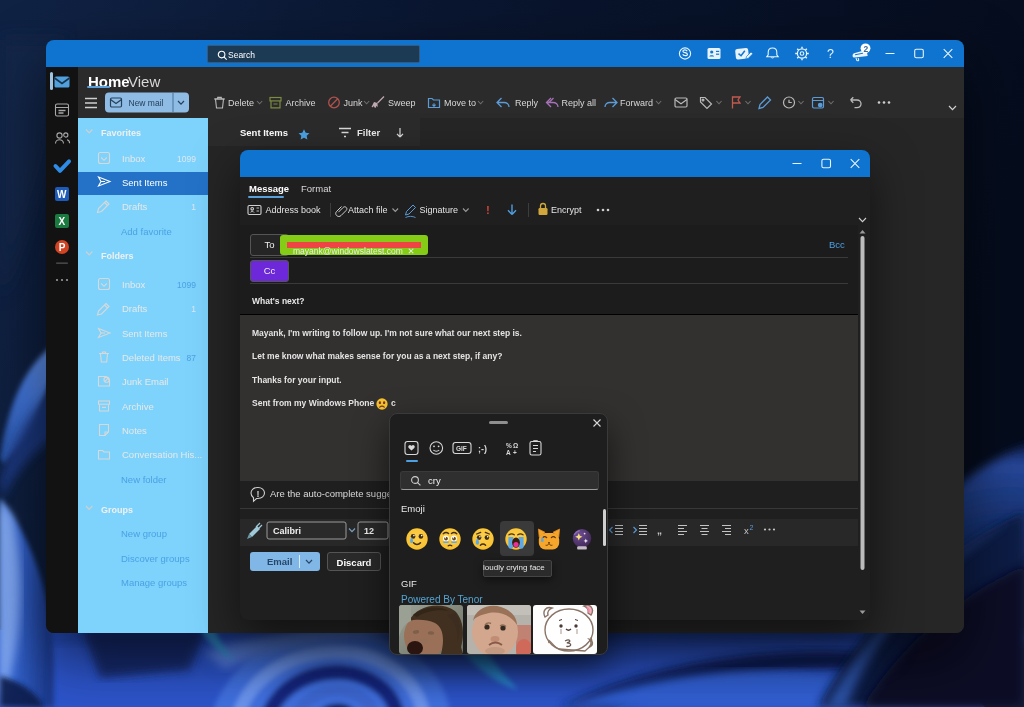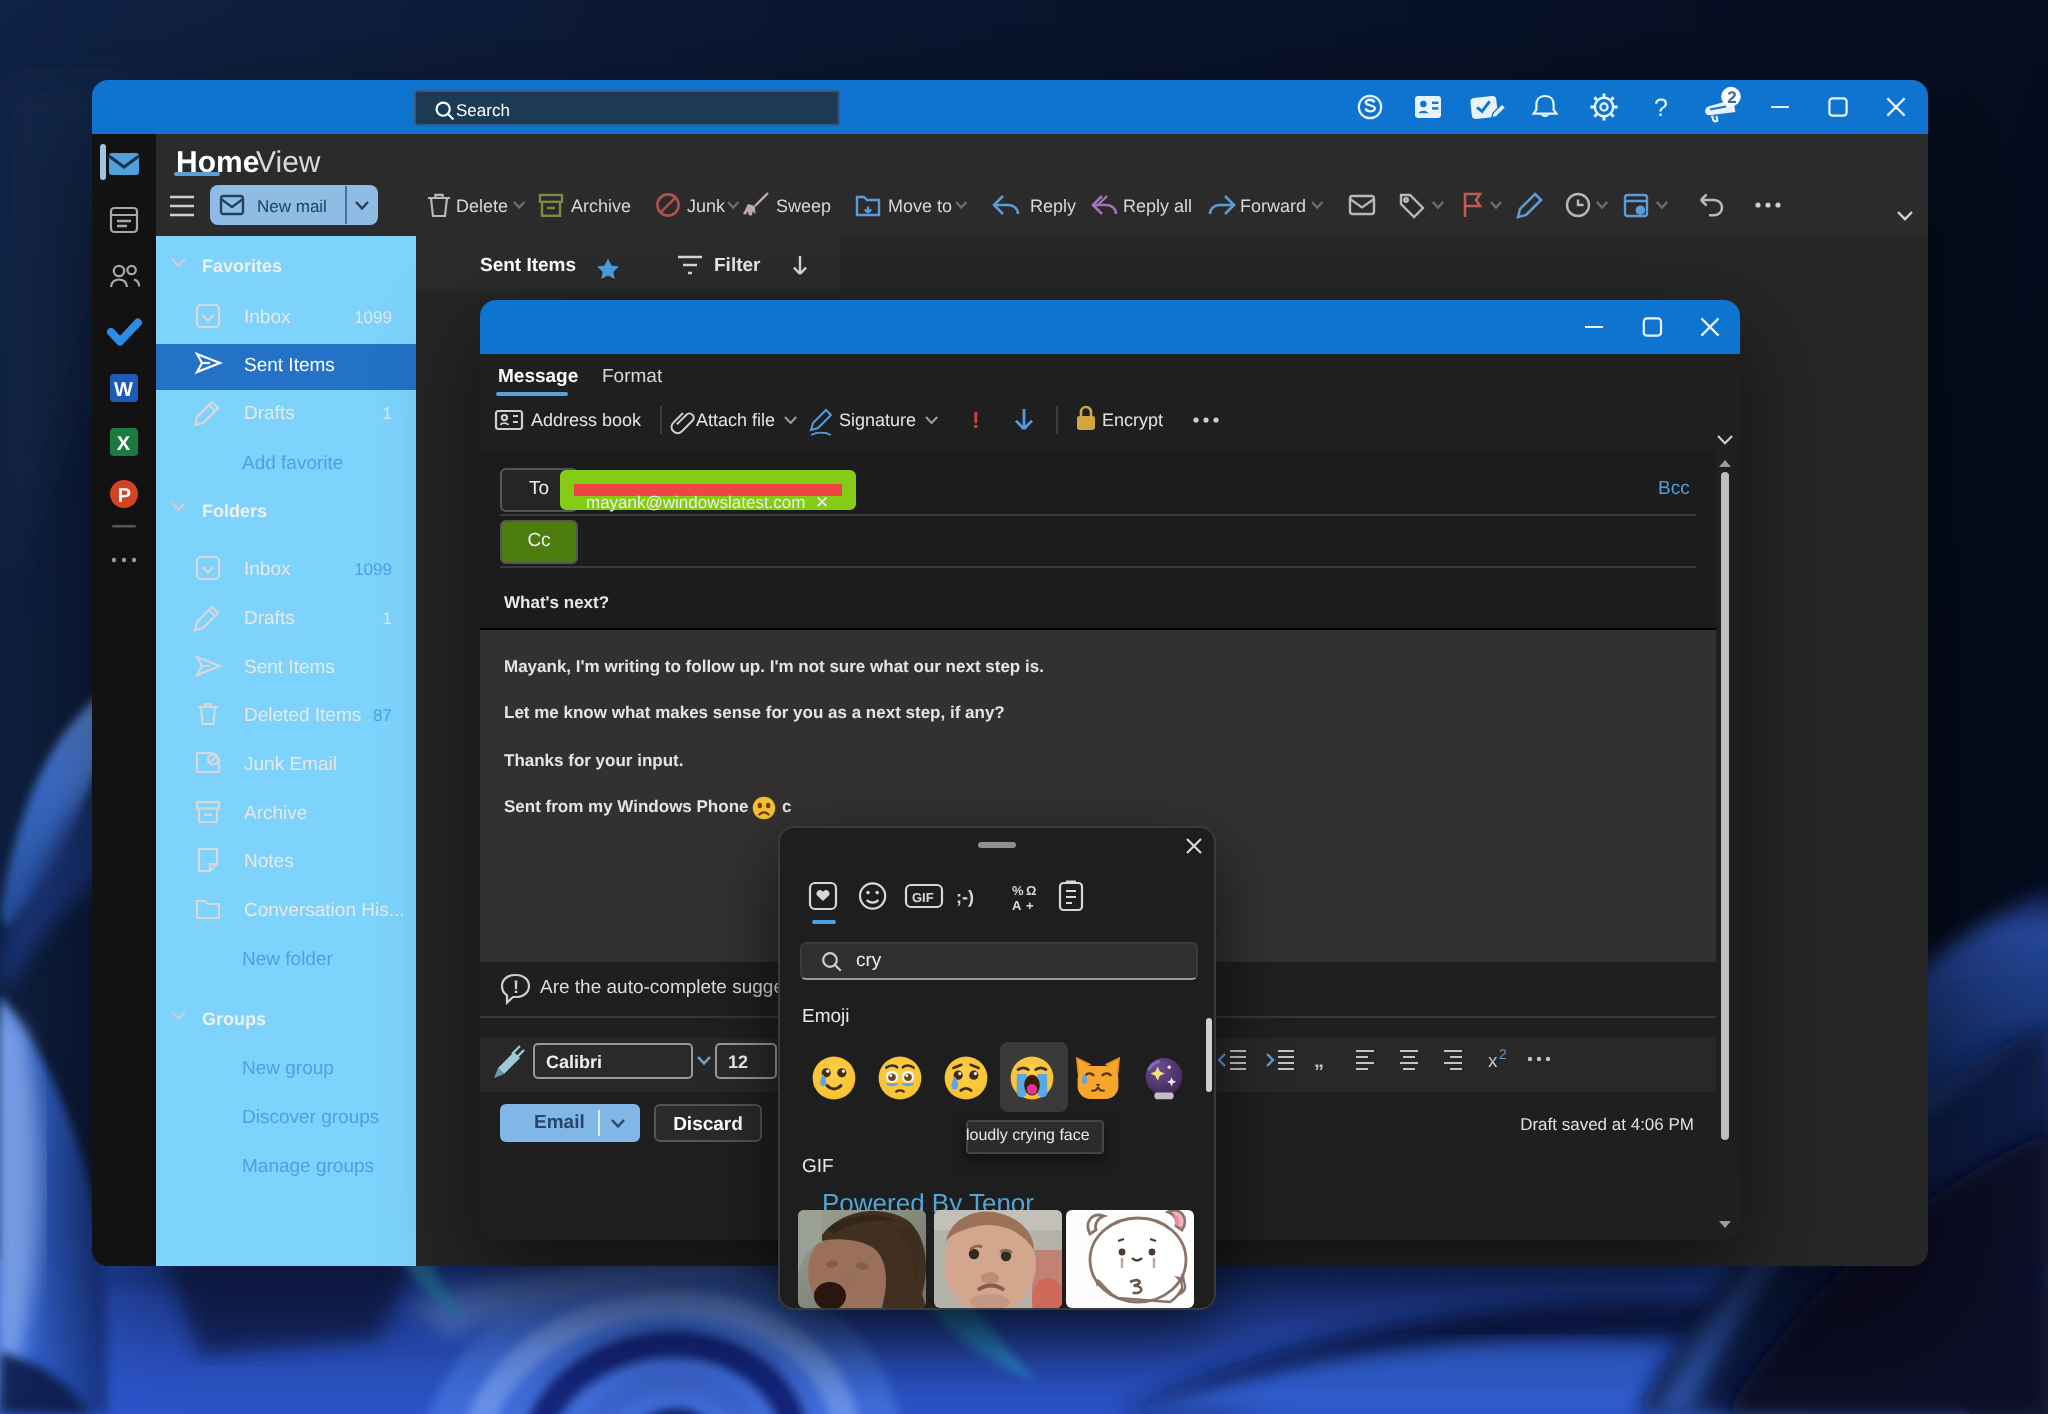--- a/index.html
+++ b/index.html
@@ -495,21 +495,21 @@
           <circle cx="363" cy="13" r="1.3"></circle>
           <circle cx="368" cy="13" r="1.3"></circle>
       </g>
       </svg>
 
     <div class="abs" style="left:0;top:75px;width:618px;height:90px;background:#1c1c1c"></div>
     <div class="abs" style="left:10px;top:84px;width:39px;height:22px;border:1px solid #555;border-radius:3px;background:#252525;color:#eee;font-size:9.5px;text-align:center;line-height:20px">To</div>
     <div class="abs" style="left:40px;top:85px;height:20px;background:#ef4444;border:7px solid #84cc16;border-radius:3px;color:#ececec;font-size:8.5px;line-height:18px;padding:0 6px">mayank@windowslatest.com&nbsp;&nbsp;✕</div>
     <div class="abs" style="left:589px;top:89px;font-size:9.5px;color:#4ca1e4">Bcc</div>
     <div class="abs" style="left:10px;top:107px;width:598px;height:1px;background:#3a3a3a"></div>
-    <div class="abs" style="left:10px;top:110px;width:39px;height:22px;border:1px solid #555;border-radius:3px;background:#4d7c0f;color:#eee;font-size:9.5px;text-align:center;line-height:20px">Cc</div>
+    <div class="abs" style="left:10px;top:110px;width:39px;height:22px;border:1px solid #555;border-radius:3px;background:#6d28d9;color:#eee;font-size:9.5px;text-align:center;line-height:20px">Cc</div>
     <div class="abs" style="left:10px;top:133px;width:598px;height:1px;background:#3a3a3a"></div>
     <div class="abs" style="left:12px;top:146px;font-size:8.5px;color:#e8e8e8;font-weight:bold">What's next?</div>
     <div class="abs" style="left:0;top:164px;width:618px;height:1px;background:#000"></div>
 
     <div class="abs" style="left:0;top:165px;width:618px;height:166px;background:#333130"></div>
     <div class="abs" style="left:12px;top:172px;font-size:8.5px;color:#e4e4e4;font-weight:bold;line-height:23.25px">
       Mayank, I'm writing to follow up. I'm not sure what our next step is.<br>
       Let me know what makes sense for you as a next step, if any?<br>
       Thanks for your input.<br>
       Sent from my Windows Phone
@@ -566,21 +566,20 @@
       </g>
     </svg>
 
     <div class="abs" style="left:10px;top:402px;width:70px;height:19px;border-radius:3px;background:#80b7e6"></div>
     <div class="abs" style="left:27px;top:406px;font-size:9.5px;color:#27476a;font-weight:bold">Email</div>
     <div class="abs" style="left:59px;top:405px;width:1px;height:13px;background:#d8ecfa"></div>
     <svg class="abs" style="left:65px;top:409px" width="8" height="6" viewBox="0 0 8 6">
         <path d="M 1 1 l 3 3.2 l 3 -3.2" stroke="#27476a" stroke-width="1.2" fill="none"></path>
       </svg>
     <div class="abs" style="left:87px;top:402px;width:54px;height:19px;border-radius:3px;border:1px solid #555;background:#2a2a2a;color:#fff;font-size:9.5px;font-weight:bold;text-align:center;line-height:19px">Discard</div>
-    <div class="abs" style="left:0;top:407px;width:607px;text-align:right;font-size:8.5px;color:#e0e0e0">Draft saved at 4:06 PM</div>
 
     <svg class="abs" style="left:614px;top:60px" width="16" height="410" viewBox="0 0 16 410">
       <path d="M 5 8 l 3.5 3.6 l 3.5 -3.6" stroke="#cfcfcf" stroke-width="1.1" fill="none"></path>
       <path d="M 8.5 20 l 3 3.5 h -6 Z" fill="#9a9a9a"></path>
       <rect x="6.5" y="26" width="4" height="334" rx="2" fill="#bdbdbd"></rect>
       <path d="M 8.5 405 l 3 -3.5 h -6 Z" fill="#9a9a9a" transform="translate(0,-1)"></path>
     </svg>
   </div>
   <div id="emojipanel" class="abs">
     <div class="abs" style="left:99px;top:7px;width:19px;height:2.5px;border-radius:2px;background:#8f8f8f"></div>
@@ -700,21 +699,21 @@
         <rect x="-4.8" y="7.2" width="9.6" height="3.4" rx="1.2" fill="#c4bcc8"></rect>
         <path d="M -3.2 -5.8 l 1.1 2.5 l 2.5 1.1 l -2.5 1.1 l -1.1 2.5 l -1.1 -2.5 l -2.5 -1.1 l 2.5 -1.1 Z" fill="#f8df7a"></path>
         <path d="M 3.8 -0.4 l 0.7 1.6 l 1.6 0.7 l -1.6 0.7 l -0.7 1.6 l -0.7 -1.6 l -1.6 -0.7 l 1.6 -0.7 Z" fill="#f0ecf4"></path>
         <circle cx="2.6" cy="-5.4" r="0.9" fill="#e8e2f0"></circle>
       </g>
     </svg>
 
     <div class="abs" style="left:93px;top:146px;width:69px;height:17px;background:#2b2b2b;border:1px solid #454545;border-radius:2px;box-shadow:0 3px 8px rgba(0,0,0,.5)"></div>
     <div class="abs" style="left:93px;top:149px;width:75px;text-align:left;font-size:8px;color:#e8e8e8">loudly crying face</div>
     <div class="abs" style="left:11px;top:164px;font-size:9.5px;color:#e8e8e8">GIF</div>
-    <div class="abs" style="left:21px;top:180px;font-size:13px;color:#54a4d4">Powered By Tenor</div>
+    <div class="abs" style="left:11px;top:180px;font-size:10px;color:#54a4d4">Powered By Tenor</div>
 
     <svg class="abs" style="left:9px;top:191px" width="200" height="49" viewBox="0 0 200 49">
       <defs>
         <clipPath id="g1">
             <rect x="0" y="0" width="64" height="49" rx="3"></rect>
           </clipPath>
         <clipPath id="g2">
             <rect x="68" y="0" width="64" height="49" rx="3"></rect>
           </clipPath>
         <clipPath id="g3">

